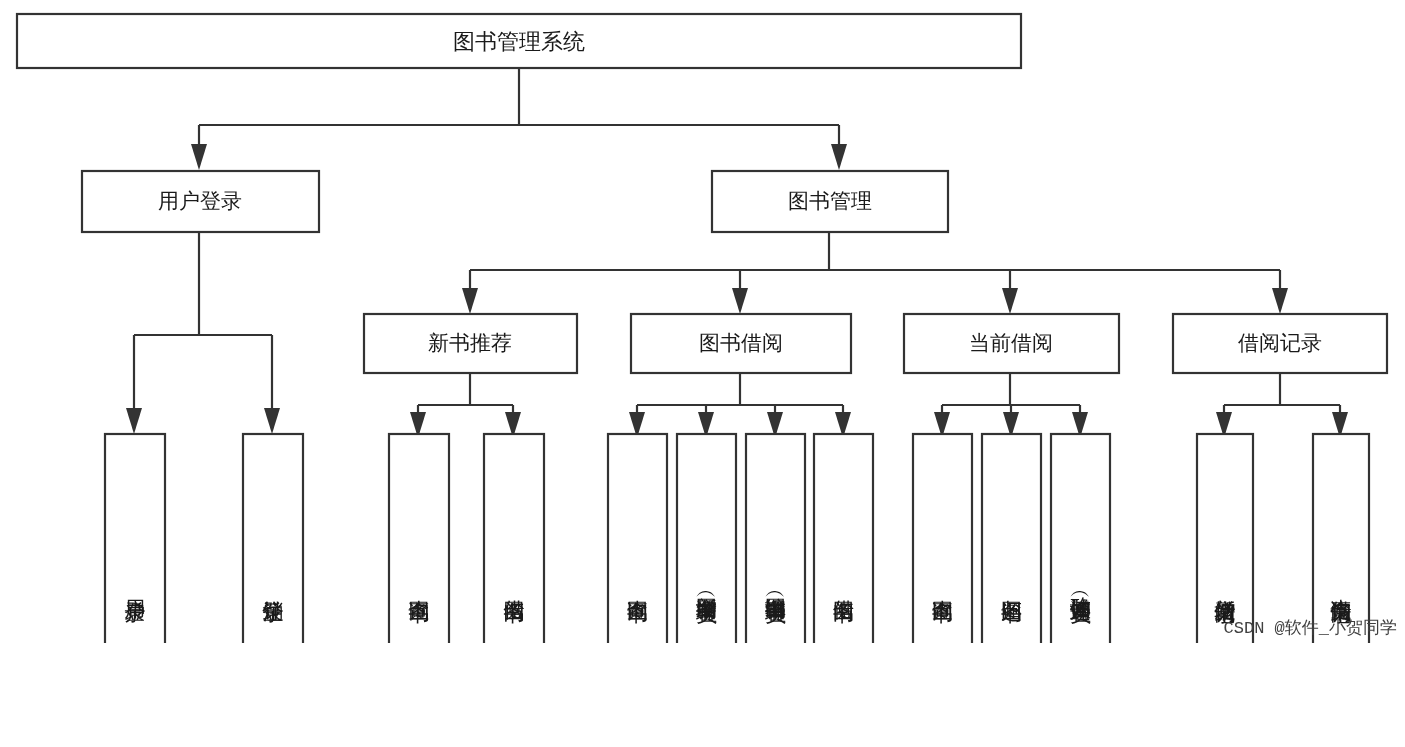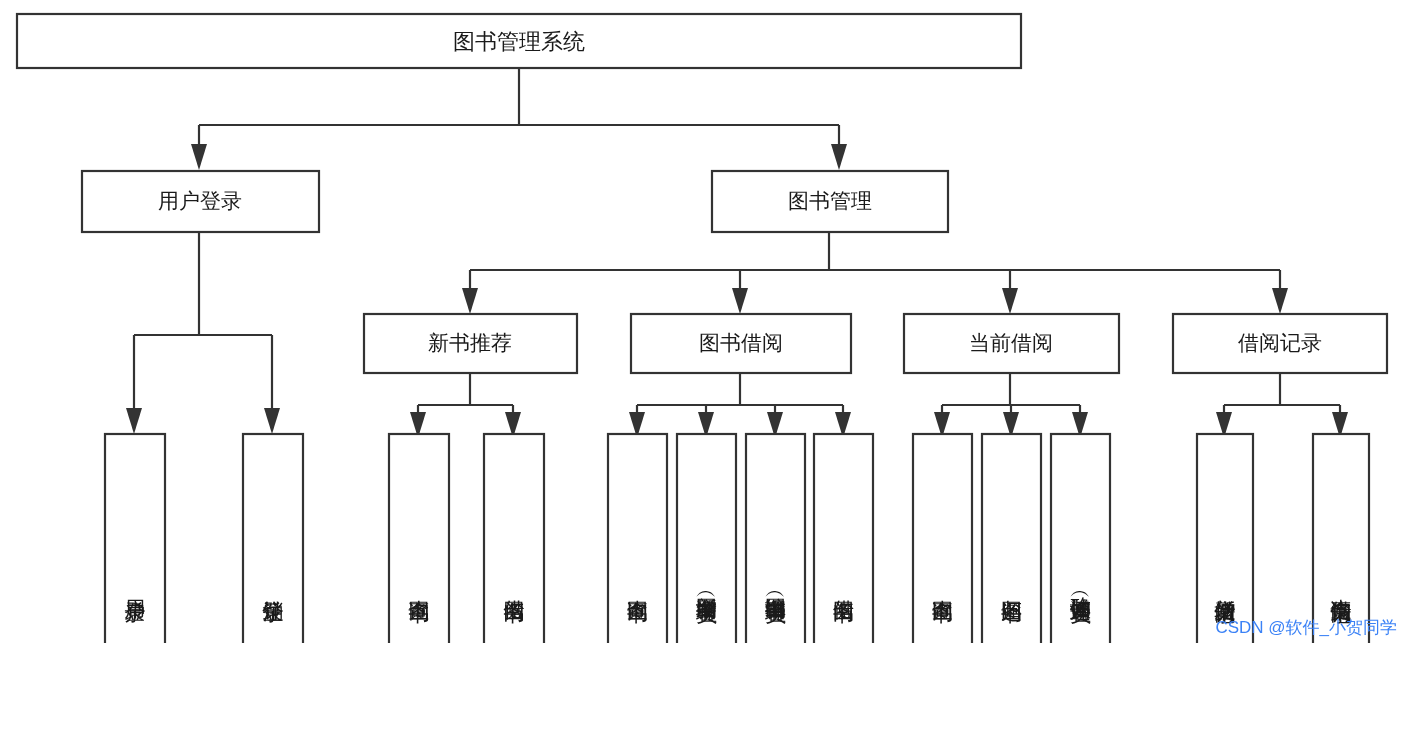--- a/index.html
+++ b/index.html
@@ -63,23 +63,23 @@
     stroke-linecap: butt;
   }
   .arrow-head {
     fill: #333333;
     stroke: none;
   }
   #watermark {
     position: absolute;
     right: 8px;
     bottom: 4px;
-    font-family: Liberation Sans, sans-serif;
+    font-family: Liberation Mono, monospace;
     font-size: 17px;
-    color: #3b82f6;
+    color: #404040;
     white-space: nowrap;
     pointer-events: none;
     text-align: center;
   }
 </style>
 </head>
 <body>
 
 <div id="stage">
 

